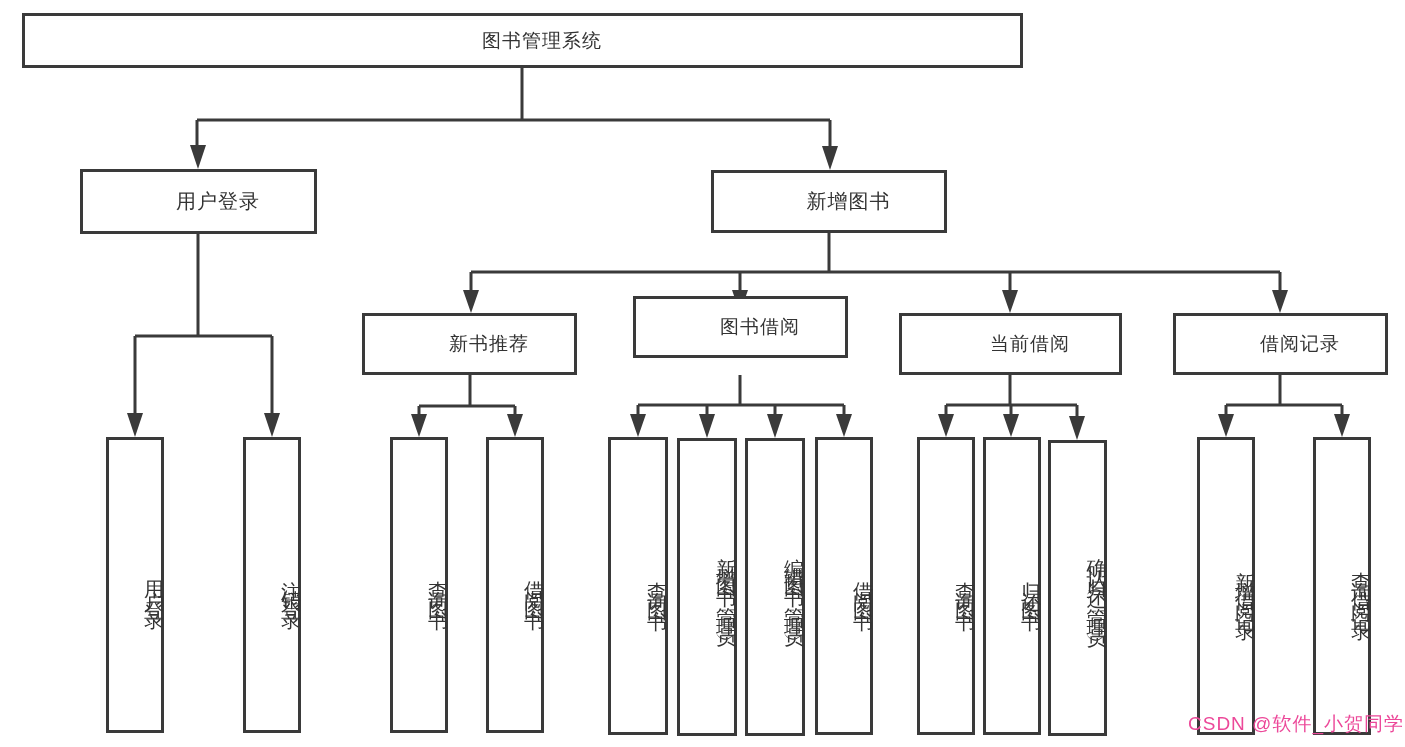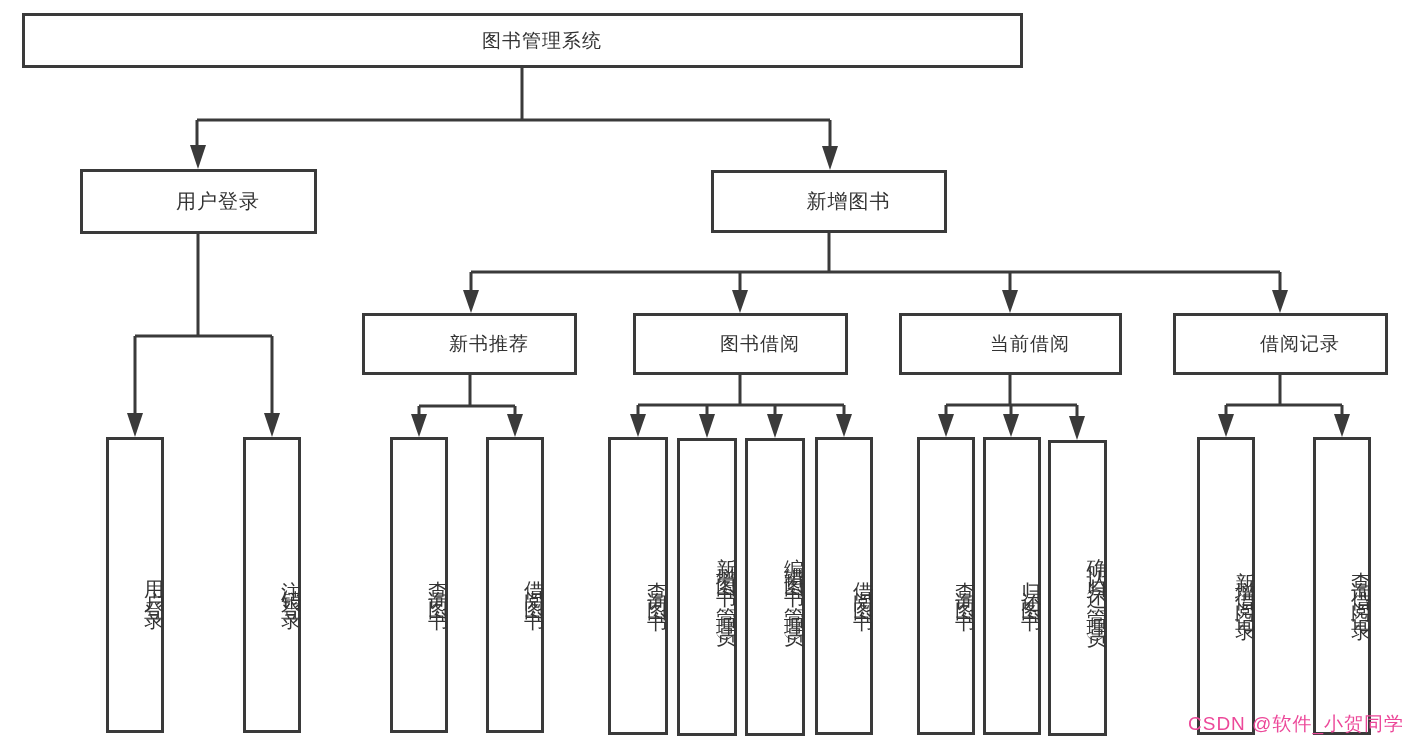--- a/index.html
+++ b/index.html
@@ -77,21 +77,21 @@
   <div class="box h2" style="left:80px;top:169px;width:237px;height:65px">
     <span class="label">用户登录</span>
   </div>
   <div class="box h2" style="left:711px;top:170px;width:236px;height:63px">
     <span class="label">新增图书</span>
   </div>
 
   <div class="box h3" style="left:362px;top:313px;width:215px;height:62px">
     <span class="label">新书推荐</span>
   </div>
-  <div class="box h3" style="left:633px;top:313px;width:215px;height:62px">
+  <div class="box h3" style="left:633px;top:296px;width:215px;height:62px">
     <span class="label">图书借阅</span>
   </div>
   <div class="box h3" style="left:899px;top:313px;width:223px;height:62px">
     <span class="label">当前借阅</span>
   </div>
   <div class="box h3" style="left:1173px;top:313px;width:215px;height:62px">
     <span class="label">借阅记录</span>
   </div>
 
   <div class="box v" style="left:106px;top:437px;width:58px;height:296px">

